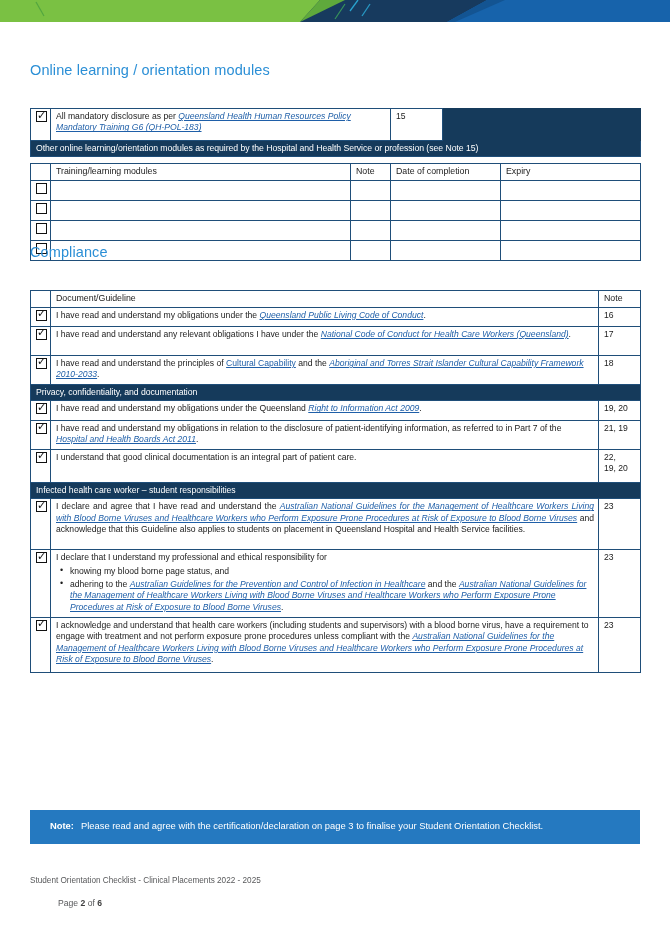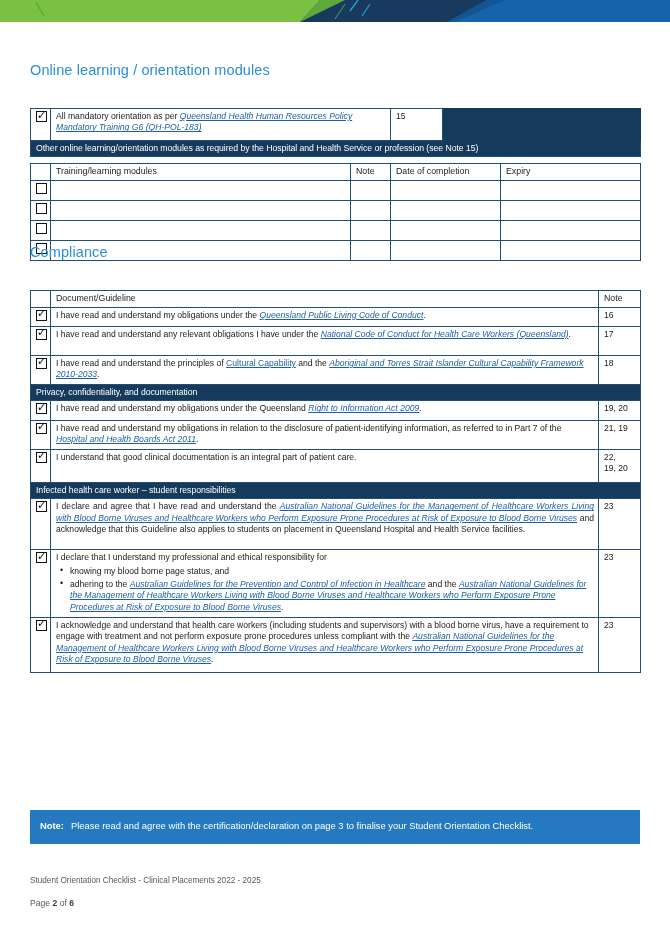--- a/index.html
+++ b/index.html
@@ -143,42 +143,42 @@
   .notebox {
     position: absolute;
     left: 30px;
     top: 788px;
     width: 610px;
     box-sizing: border-box;
     background: #2579c0;
     color: #ffffff;
     font-size: 9.4px;
     line-height: 1.45;
-    padding: 9px 12px 11px 10px;
+    padding: 9px 12px 11px 20px;
     display: flex;
     gap: 7px;
   }
   .notebox .nlabel { font-weight: bold; flex: 0 0 auto; }
   .notebox .ntext { flex: 1 1 auto; }
 
   
   .footer {
     position: absolute;
     left: 30px;
     top: 853px;
     width: 610px;
     display: flex;
     justify-content: center;
     align-items: flex-start;
     font-size: 8.2px;
     color: #58595b;
     line-height: 1.5;
     flex-direction: column;
   }
-  .footer .fright { text-align: right; padding-top: 10px; font-size: 8.6px; }
+  .footer .fright { text-align: right; padding-top: 10px; font-size: 8.6px; margin-left: 28px; }
   .footer .fright b { font-weight: bold; color: #3f3f3f; }
 </style>
 </head>
 <body>
 
 <div class="banner">
   <svg width="670" height="22" viewBox="0 0 670 22">
     <rect x="0" y="0" width="670" height="22" fill="#173a5e"></rect>
     <polygon points="0,0 320,0 300,22 0,22" fill="#7ac143"></polygon>
     <polygon points="320,0 345,0 300,22 300,22" fill="#5fa93c"></polygon>
@@ -201,21 +201,21 @@
         <col style="width:340px">
         <col style="width:52px">
         <col style="width:198px">
     </colgroup>
     <tbody>
       <tr>
         <td class="cb">
           <span class="box checked"></span>
         </td>
         <td style="height:27px">
-          <span>All mandatory orientation as per </span><a class="lnk">Queensland Health Human Resources Policy Mandatory Training G6 (QH-POL-183)</a>
+          <span>All mandatory disclosure as per </span><a class="lnk">Queensland Health Human Resources Policy Mandatory Training G6 (QH-POL-183)</a>
         </td>
         <td>15</td>
         <td class="navyblank"></td>
       </tr>
       <tr class="bandrow">
         <td colspan="4">Other online learning/orientation modules as required by the Hospital and Health Service or profession (see Note 15)</td>
       </tr>
     </tbody>
   </table>
 

